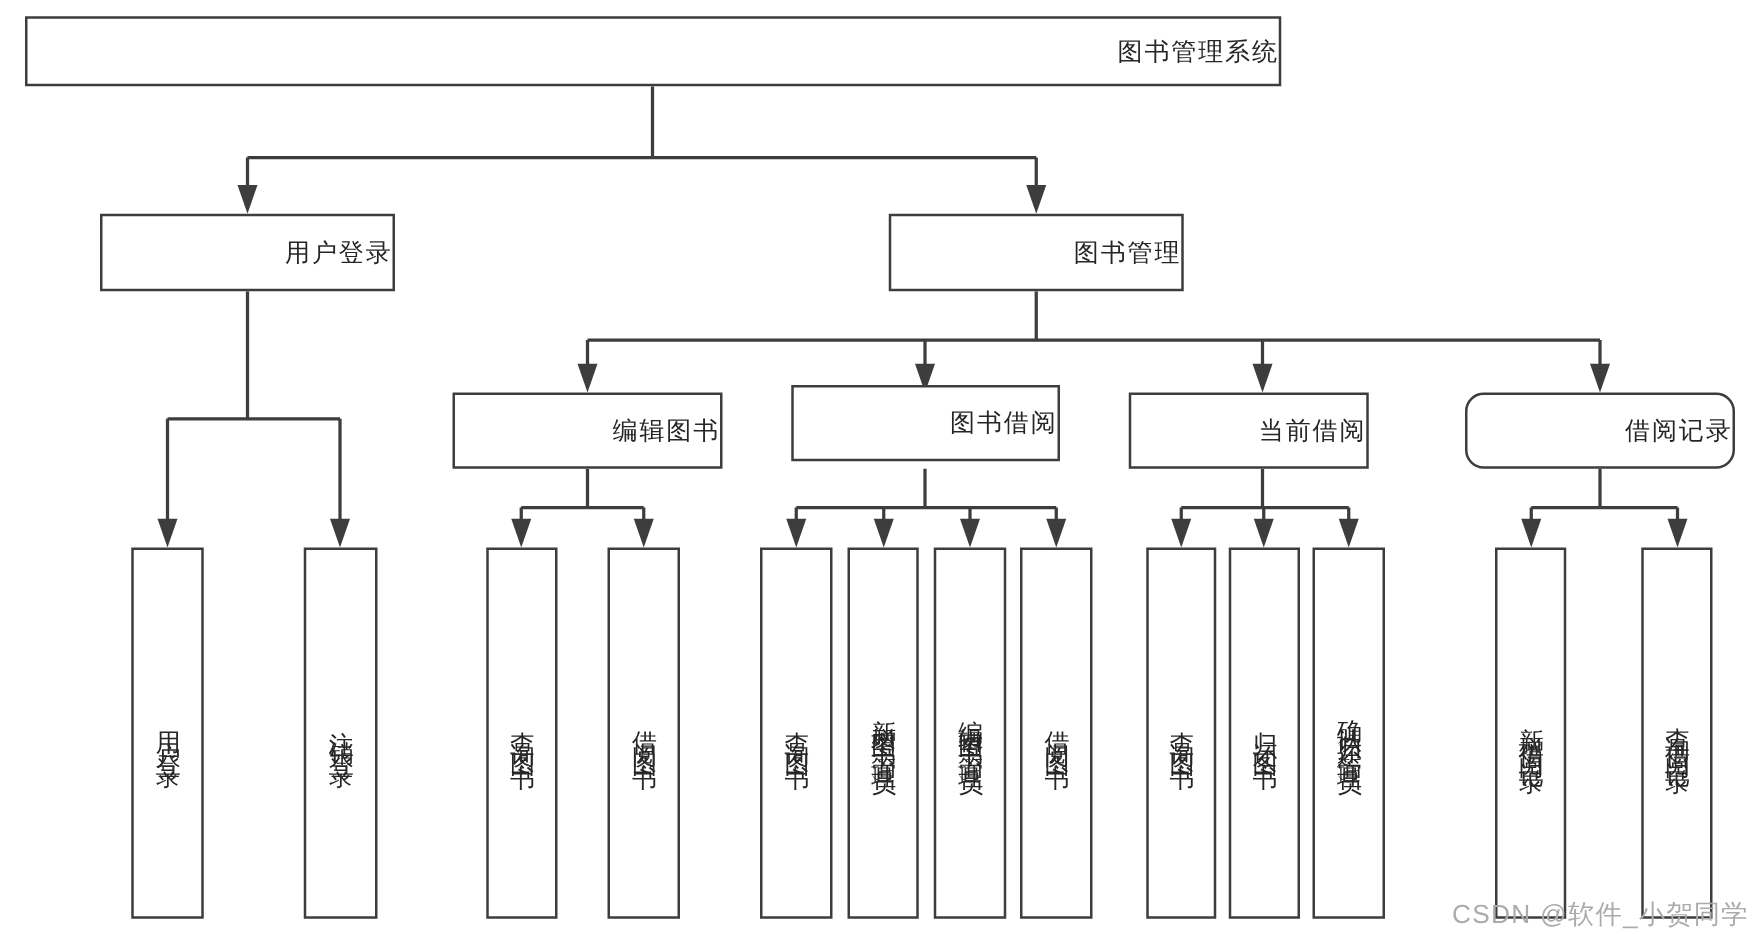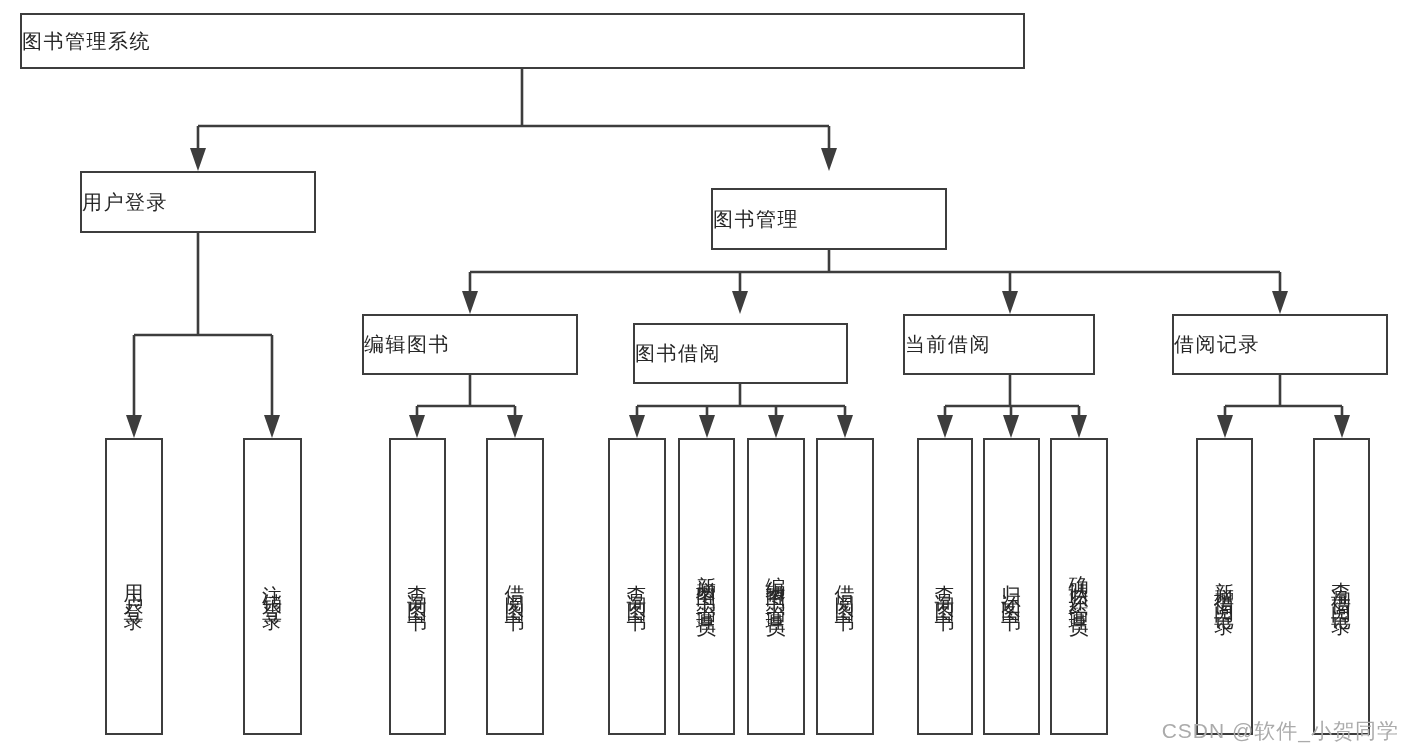--- a/index.html
+++ b/index.html
@@ -16,21 +16,21 @@
     overflow:hidden;
     font-family:"Liberation Sans","DejaVu Sans",sans-serif;
     color:var(--text);
   }
   .connector-layer{position:absolute;left:0;top:0;width:1405px;height:747px;}
   .hbox{
     position:absolute;
     box-sizing:border-box;
     border:2.5px solid var(--line);
     background:#fff;
-    display:flex;align-items:center;justify-content:flex-start;
+    display:flex;align-items:center;justify-content:flex-end;
     font-size:20px;letter-spacing:1.5px;
     z-index:2;
   }
   .vbox{
     position:absolute;
     box-sizing:border-box;
     border:2.5px solid var(--line);
     background:#fff;
     display:flex;align-items:center;justify-content:center;
     z-index:2;
@@ -89,34 +89,34 @@
     </g>
   </svg>
 
   <div class="hbox" style="left:20px;top:13px;width:1005px;height:56px;">
     <span>图书管理系统</span>
   </div>
 
   <div class="hbox" style="left:80px;top:171px;width:236px;height:62px;">
     <span>用户登录</span>
   </div>
-  <div class="hbox" style="left:711px;top:188px;width:236px;height:62px;">
+  <div class="hbox" style="left:711px;top:171px;width:236px;height:62px;">
     <span>图书管理</span>
   </div>
 
   <div class="hbox" style="left:362px;top:314px;width:216px;height:61px;">
     <span>编辑图书</span>
   </div>
-  <div class="hbox" style="left:633px;top:323px;width:215px;height:61px;">
+  <div class="hbox" style="left:633px;top:308px;width:215px;height:61px;">
     <span>图书借阅</span>
   </div>
   <div class="hbox" style="left:903px;top:314px;width:192px;height:61px;">
     <span>当前借阅</span>
   </div>
-  <div class="hbox" style="left:1172px;top:314px;width:216px;height:61px;">
+  <div class="hbox" style="left:1172px;top:314px;width:216px;height:61px;border-radius:15px;">
     <span>借阅记录</span>
   </div>
 
   <div class="vbox" style="left:105px;top:438px;width:58px;height:297px;">
     <span class="vtext">用户登录</span>
   </div>
   <div class="vbox" style="left:243px;top:438px;width:59px;height:297px;">
     <span class="vtext">注销登录</span>
   </div>
 

